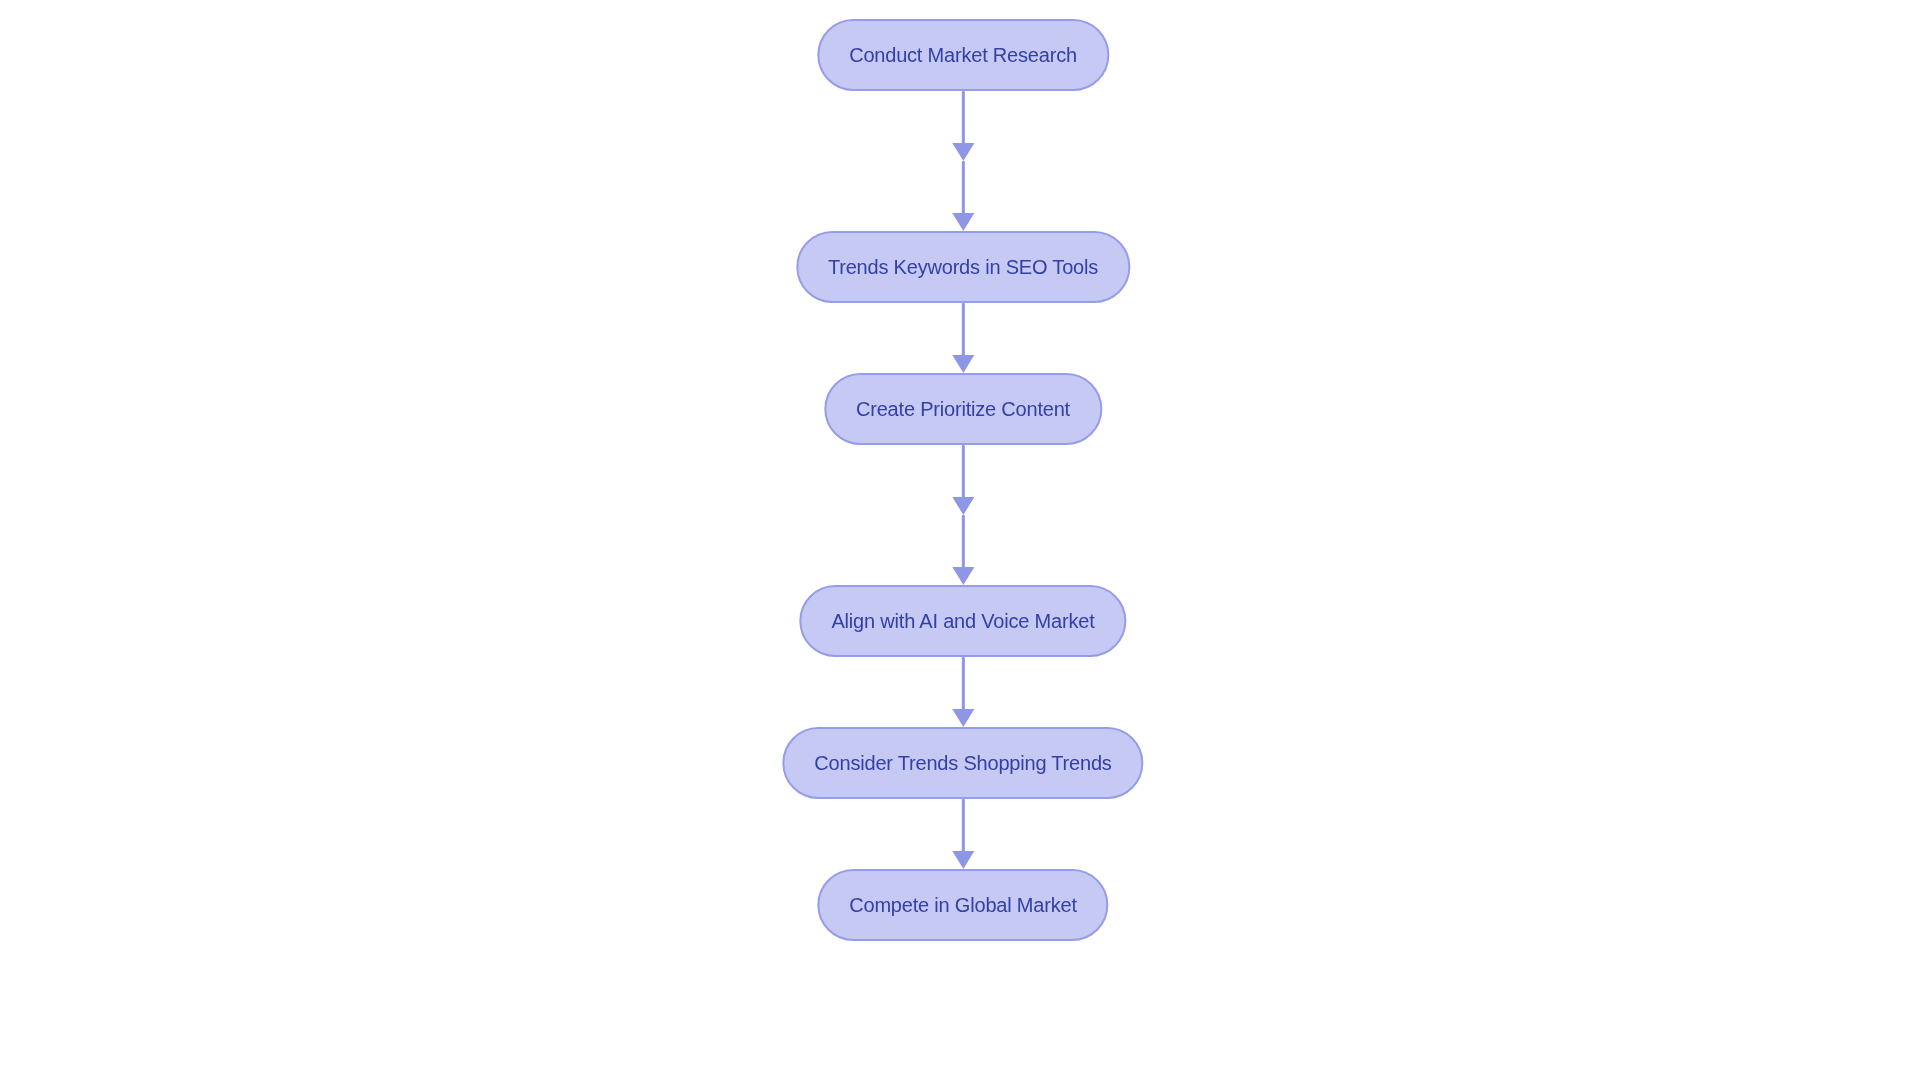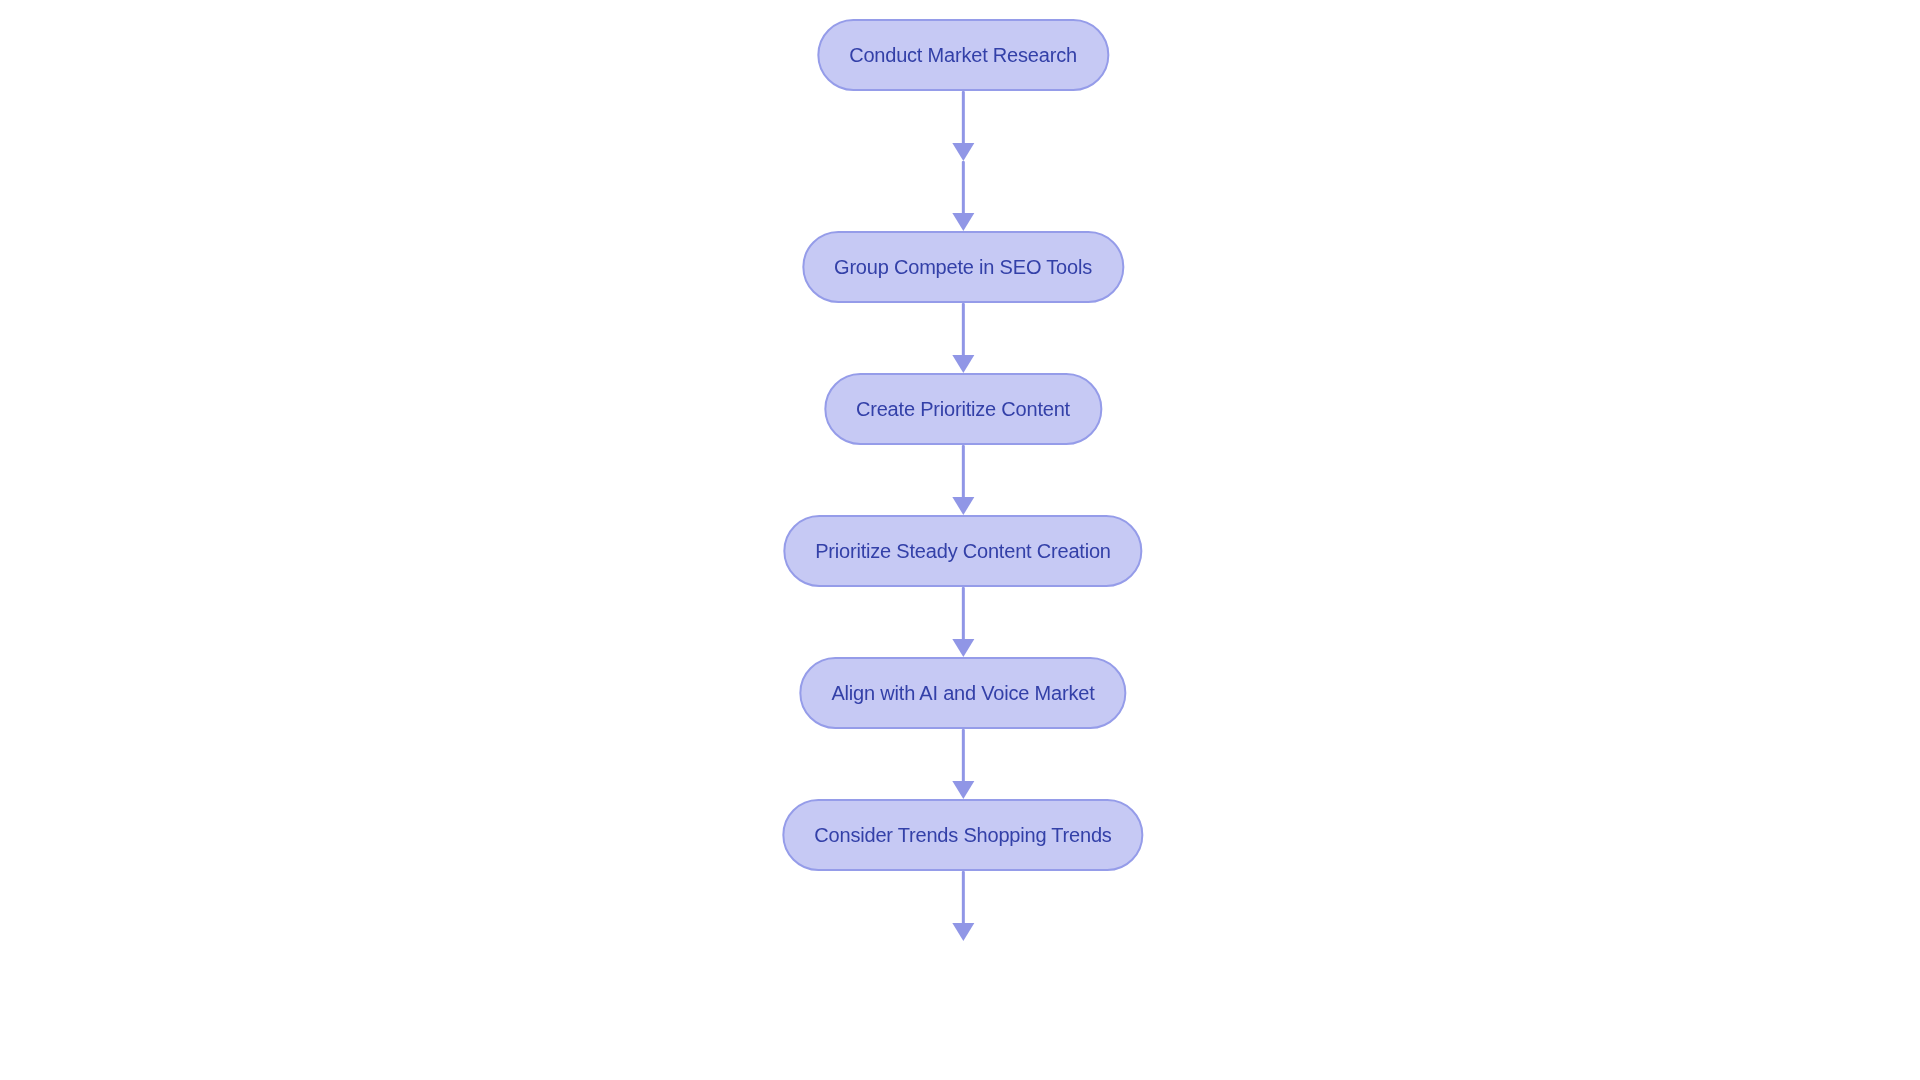--- a/index.html
+++ b/index.html
@@ -83,39 +83,39 @@
   <div class="flow" id="flow">
       <div class="flow-node">Conduct Market Research</div>
       <div class="flow-arrow">
     <div class="shaft"></div>
     <div class="head"></div>
   </div>
       <div class="flow-arrow">
     <div class="shaft"></div>
     <div class="head"></div>
   </div>
-      <div class="flow-node">Group Compete in SEO Tools</div>
+      <div class="flow-node">Trends Keywords in SEO Tools</div>
       <div class="flow-arrow">
     <div class="shaft"></div>
     <div class="head"></div>
   </div>
       <div class="flow-node">Create Prioritize Content</div>
       <div class="flow-arrow">
     <div class="shaft"></div>
     <div class="head"></div>
   </div>
-      <div class="flow-node">Prioritize Steady Content Creation</div>
       <div class="flow-arrow">
     <div class="shaft"></div>
     <div class="head"></div>
   </div>
       <div class="flow-node">Align with AI and Voice Market</div>
       <div class="flow-arrow">
     <div class="shaft"></div>
     <div class="head"></div>
   </div>
       <div class="flow-node">Consider Trends Shopping Trends</div>
       <div class="flow-arrow">
     <div class="shaft"></div>
     <div class="head"></div>
   </div>
+      <div class="flow-node">Compete in Global Market</div>
     </div>
 </div>
 
 </body></html>

